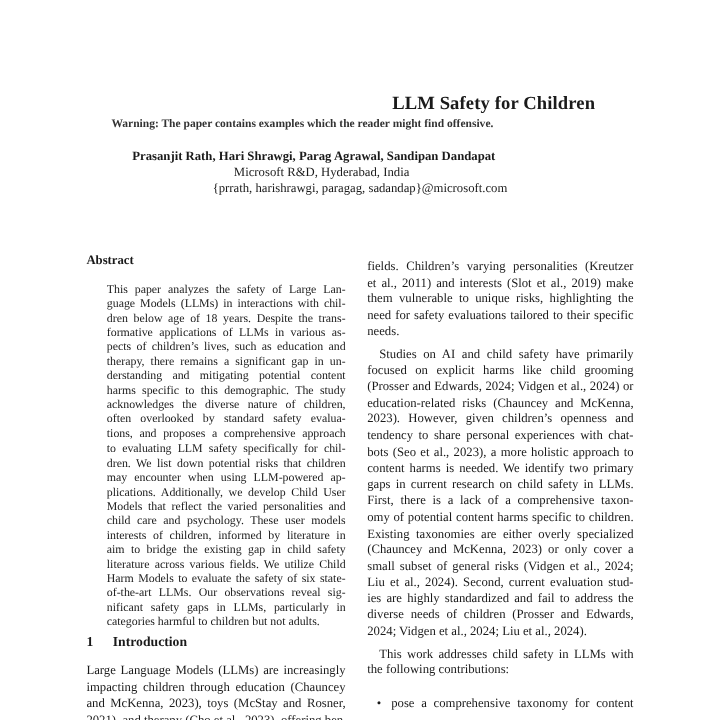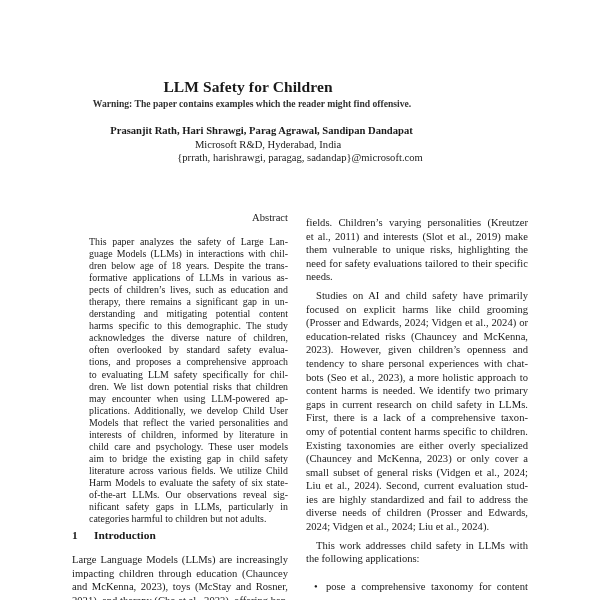--- a/index.html
+++ b/index.html
@@ -1,23 +1,23 @@
 <!DOCTYPE html>
 <html><head>
 <meta charset="utf-8">
 <style>
   html, body { margin: 0; padding: 0; background: #ffffff; }
   body { width: 600px; height: 600px; overflow: hidden; position: relative; font-family: "Liberation Serif", "DejaVu Serif", serif; color: #1a1a1a; }
   .abs { position: absolute; }
-  .title { top: 78px; left: 0; width: 496px; text-align: center; font-weight: bold; font-size: 15.5px; letter-spacing: 0.1px; }
+  .title { top: 78px; left: 0; width: 496px; text-align: right; font-weight: bold; font-size: 15.5px; letter-spacing: 0.1px; }
   .warning { top: 98px; left: 0; width: 504px; text-align: center; font-weight: bold; font-size: 9.6px; color: #333; }
   .authors { top: 125px; left: 0; width: 523px; text-align: center; font-weight: bold; font-size: 10.6px; }
   .affil { top: 139px; left: 0; width: 536px; text-align: center; font-size: 10.6px; }
   .emails { top: 152px; left: 0; width: 600px; text-align: center; font-size: 10.6px; }
-  .abstract-h { top: 212px; left: 72px; width: 216px; text-align: right; font-weight: normal; font-size: 10.6px; }
+  .abstract-h { top: 212px; left: 72px; width: 216px; text-align: left; font-weight: bold; font-size: 10.6px; }
   .lines { font-size: 9.9px; line-height: 12.05px; }
   .line { white-space: nowrap; text-align: justify; text-align-last: justify; display: block; height: 12.05px; overflow: hidden; }
   .line.last { text-align-last: left; }
   .abstract-body { top: 236px; left: 89px; width: 199px; }
   .intro-h { top: 529px; left: 72px; width: 216px; font-weight: bold; font-size: 11.4px; }
   .intro-h .num { display: inline-block; width: 22px; }
   .intro-body { top: 553px; left: 72px; width: 216px; font-size: 10.6px; line-height: 13.6px; }
   .intro-body .line { height: 13.6px; }
   .right-col { top: 216px; left: 306px; width: 222px; font-size: 10.6px; line-height: 13.6px; }
   .right-col .line { height: 13.6px; }
@@ -48,22 +48,22 @@
   <span class="line">derstanding and mitigating potential content</span>
   <span class="line">harms specific to this demographic. The study</span>
   <span class="line">acknowledges the diverse nature of children,</span>
   <span class="line">often overlooked by standard safety evalua-</span>
   <span class="line">tions, and proposes a comprehensive approach</span>
   <span class="line">to evaluating LLM safety specifically for chil-</span>
   <span class="line">dren. We list down potential risks that children</span>
   <span class="line">may encounter when using LLM-powered ap-</span>
   <span class="line">plications. Additionally, we develop Child User</span>
   <span class="line">Models that reflect the varied personalities and</span>
+  <span class="line">child care and psychology. These user models</span>
   <span class="line">interests of children, informed by literature in</span>
-  <span class="line">child care and psychology. These user models</span>
   <span class="line">aim to bridge the existing gap in child safety</span>
   <span class="line">literature across various fields. We utilize Child</span>
   <span class="line">Harm Models to evaluate the safety of six state-</span>
   <span class="line">of-the-art LLMs. Our observations reveal sig-</span>
   <span class="line">nificant safety gaps in LLMs, particularly in</span>
   <span class="line last">categories harmful to children but not adults.</span>
 </div>
 
 <div class="abs intro-h">
   <span class="num">1</span><span>Introduction</span>
@@ -100,21 +100,21 @@
     <span class="line">(Chauncey and McKenna, 2023) or only cover a</span>
     <span class="line">small subset of general risks (Vidgen et al., 2024;</span>
     <span class="line">Liu et al., 2024). Second, current evaluation stud-</span>
     <span class="line">ies are highly standardized and fail to address the</span>
     <span class="line">diverse needs of children (Prosser and Edwards,</span>
     <span class="line last">2024; Vidgen et al., 2024; Liu et al., 2024).</span>
   </div>
   <div class="para-gap"></div>
   <div>
     <span class="line indent">This work addresses child safety in LLMs with</span>
-    <span class="line last">the following applications:</span>
+    <span class="line last">the following contributions:</span>
   </div>
   <div class="bullet-gap"></div>
   <div class="bullet">
     <span class="dot">•</span>
     <span class="line">pose a comprehensive taxonomy for content</span>
 
   </div>
 </div>
 
 </body></html>

